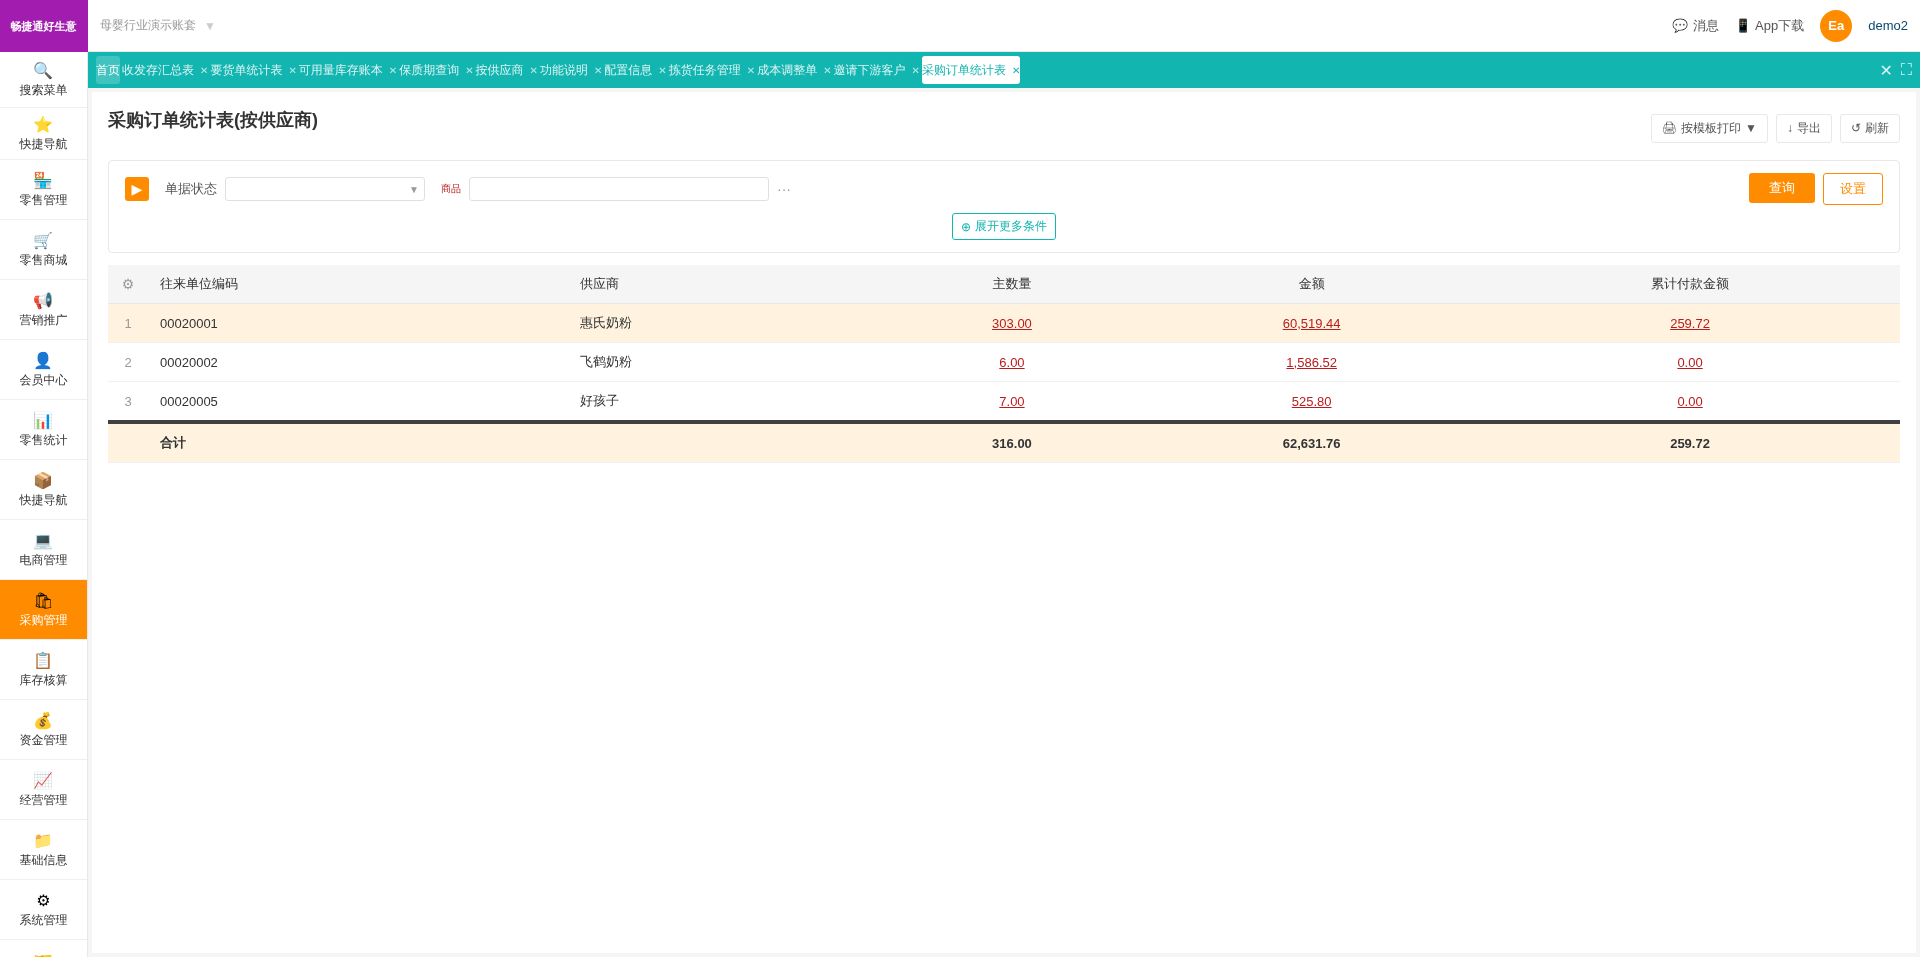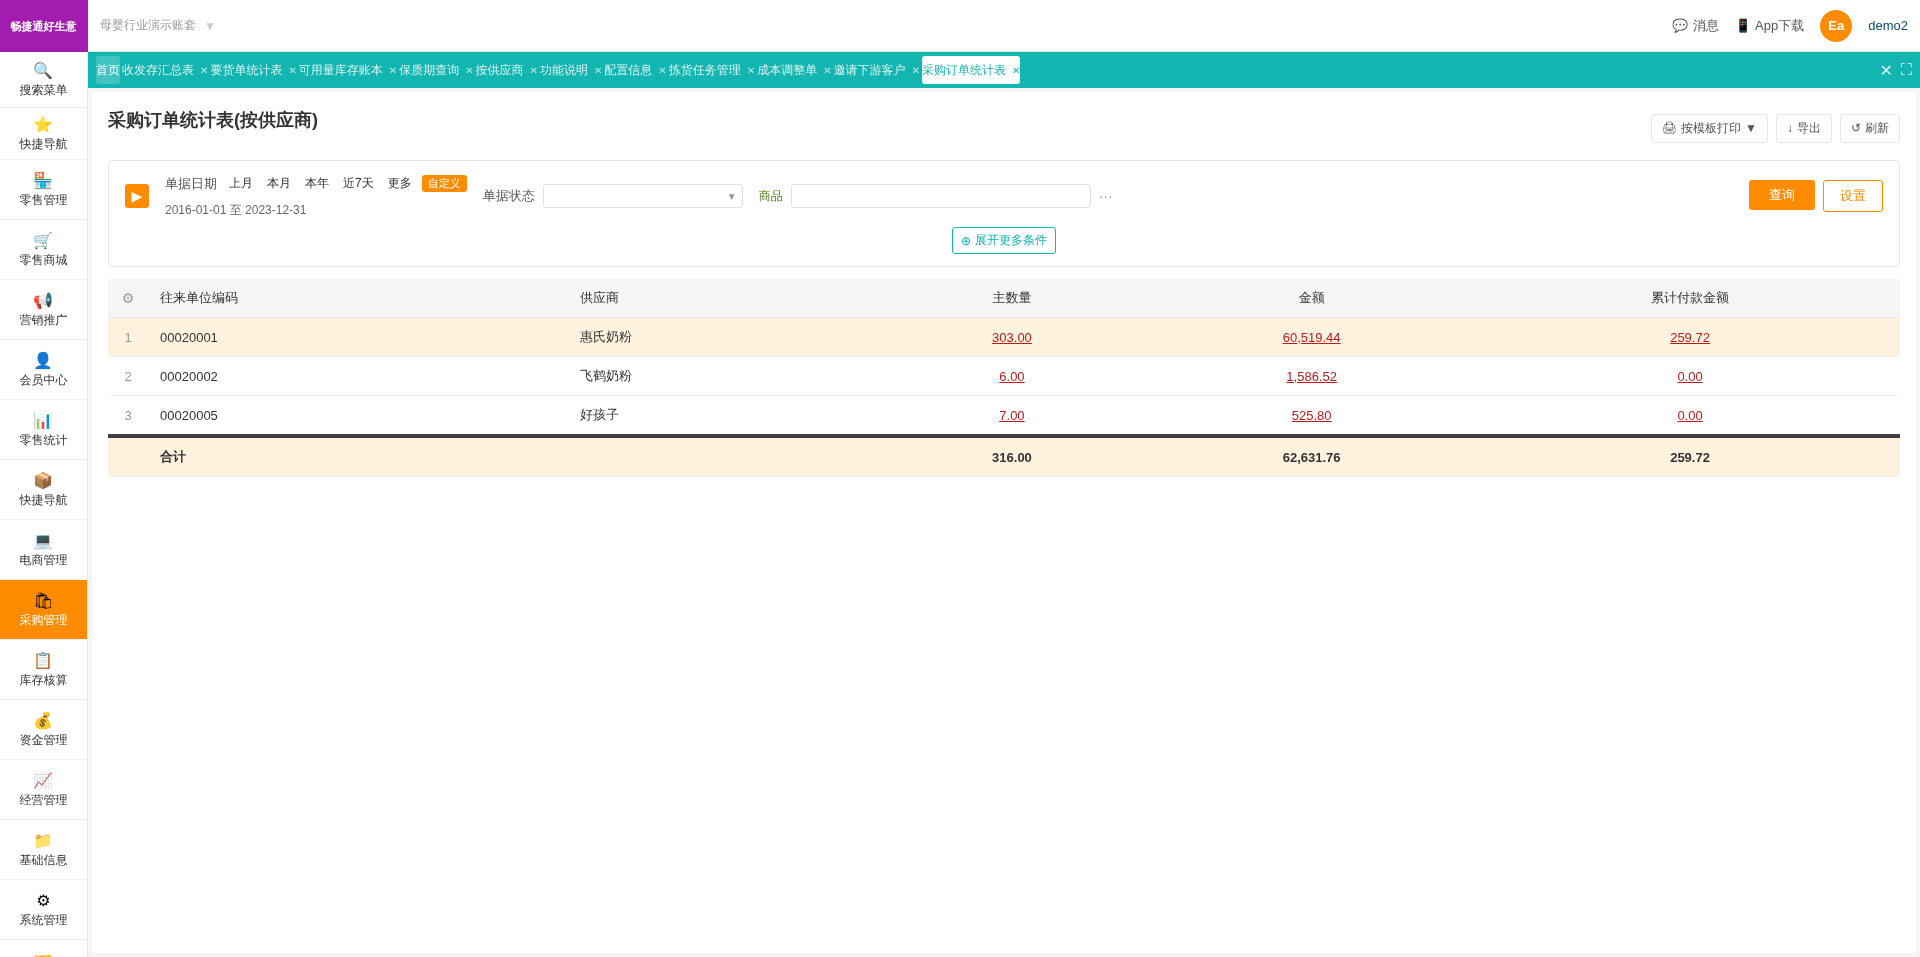--- a/index.html
+++ b/index.html
@@ -51,21 +51,21 @@
     .filter-toggle-btn { width: 24px; height: 24px; background: #ff8c00; color: #fff; border: none; border-radius: 3px; cursor: pointer; font-size: 14px; display: flex; align-items: center; justify-content: center; flex-shrink: 0; }
     .filter-label { font-size: 13px; color: #555; white-space: nowrap; }
     .filter-date-options { display: flex; align-items: center; gap: 6px; }
     .filter-date-opt { font-size: 12px; color: #333; cursor: pointer; padding: 2px 4px; }
     .filter-date-badge { background: #ff8c00; color: #fff; font-size: 11px; padding: 1px 6px; border-radius: 3px; cursor: pointer; }
     .filter-date-range { font-size: 12px; color: #666; margin-top: 4px; }
     .filter-status-label { font-size: 13px; color: #555; }
     .filter-status-select { border: 1px solid #e0e0e0; border-radius: 3px; padding: 4px 24px 4px 8px; font-size: 12px; color: #333; background: #fff; appearance: none; cursor: pointer; position: relative; min-width: 200px; }
     .filter-select-wrap { position: relative; display: inline-flex; align-items: center; }
     .filter-select-arrow { position: absolute; right: 6px; color: #999; font-size: 10px; pointer-events: none; }
-    .filter-goods-label { font-size: 12px; color: #4d7c0f; }
+    .filter-goods-label { font-size: 10px; color: #b91c1c; }
     .filter-goods-input { border: 1px solid #e0e0e0; border-radius: 3px; padding: 4px 8px; font-size: 12px; min-width: 300px; }
     .filter-more-btn { display: inline-flex; align-items: center; gap: 4px; color: #13b5b1; font-size: 12px; cursor: pointer; padding: 4px 8px; border: 1px solid #13b5b1; border-radius: 3px; }
     .filter-more-row { display: flex; justify-content: center; margin-top: 8px; }
     .action-btns { display: flex; align-items: flex-start; gap: 8px; margin-left: auto; }
     .btn-query { background: #ff8c00; color: #fff; border: none; border-radius: 3px; padding: 6px 20px; font-size: 13px; cursor: pointer; }
     .btn-settings { background: #fff; color: #ff8c00; border: 1px solid #ff8c00; border-radius: 3px; padding: 6px 16px; font-size: 13px; cursor: pointer; }
 
     
     .data-table { width: 100%; border-collapse: collapse; }
     .data-table th { background: #f5f5f5; padding: 10px 12px; text-align: left; font-size: 13px; color: #333; border-bottom: 1px solid #e8e8e8; font-weight: normal; }
@@ -272,34 +272,20 @@
           <span>↺</span>
           <span>刷新</span>
         </button>
       </div>
     </div>
 
     <div class="filter-bar">
       <div class="filter-row">
         <button class="filter-toggle-btn">▶</button>
 
-        <div class="filter-date-col">
-          <div style="display:flex;align-items:center;gap:8px;">
-            <span class="filter-label">单据日期</span>
-            <div class="filter-date-options">
-              <span class="filter-date-opt">上月</span>
-              <span class="filter-date-opt">本月</span>
-              <span class="filter-date-opt">本年</span>
-              <span class="filter-date-opt">近7天</span>
-              <span class="filter-date-opt">更多</span>
-              <span class="filter-date-badge">自定义</span>
-            </div>
-          </div>
-          <span class="filter-date-range">2016-01-01 至 2023-12-31</span>
-        </div>
 
         <div class="filter-col">
           <span class="filter-status-label">单据状态</span>
           <div class="filter-select-wrap">
             <select class="filter-status-select">
               <option value=""></option>
             </select>
             <span class="filter-select-arrow">▼</span>
           </div>
         </div>

